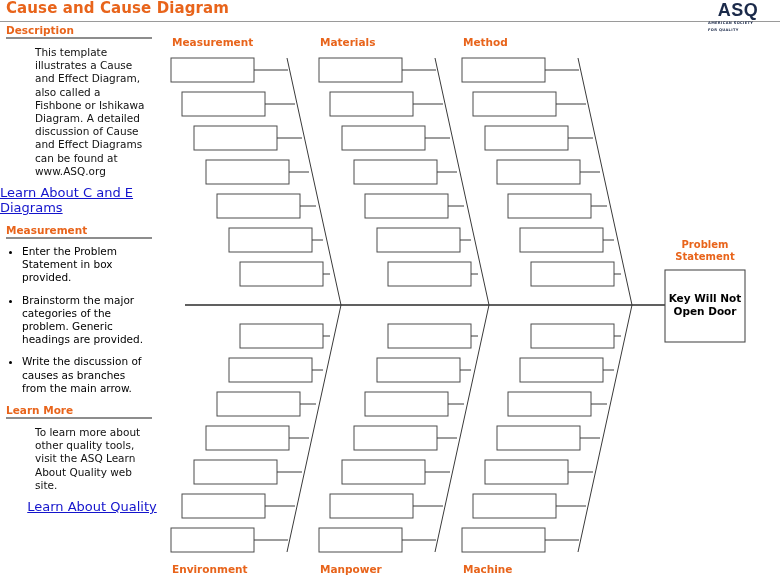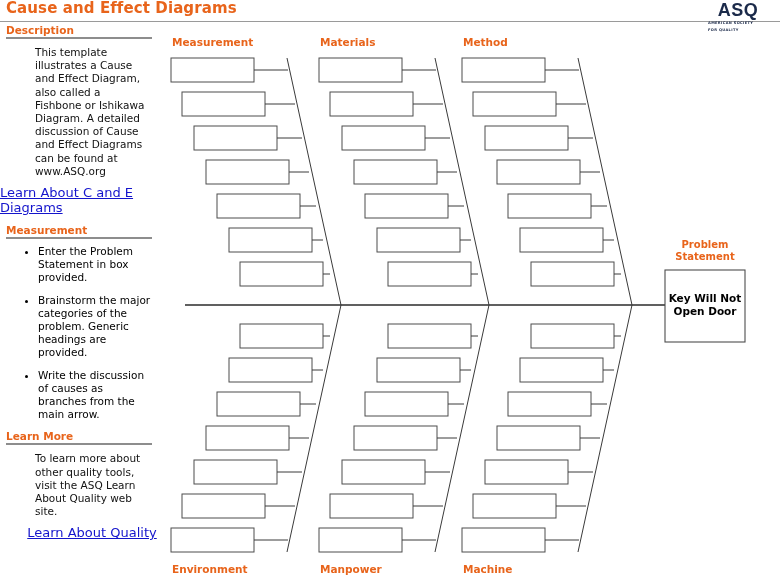--- a/index.html
+++ b/index.html
@@ -43,21 +43,21 @@
   }
   .sec-rule{height:2px;background:#8d8d8d;margin:0 8px 0 6px;}
   .sec-body{
     padding:7px 10px 0 7px;line-height:13.2px;font-size:10.5px;color:#111;margin-left:28px;
   }
   .link{
     color:#1414CC;text-decoration:underline;font-size:13px;
     display:block;padding:7px 0 0 0;cursor:pointer;
   }
   .link.center{text-align:center;padding-left:0;margin-left:24px;}
-  ul.instr{margin:6px 0 0 16px;padding:0 8px 0 22px;list-style:disc;}
+  ul.instr{margin:6px 0 0 0;padding:0 8px 0 22px;list-style:disc;}
   ul.instr li{margin:0 0 9px 0;line-height:13.2px;font-size:10.5px;}
   .gap{height:9px;}
 
   
   .diagram{position:absolute;left:160px;top:24px;width:620px;height:555px;margin-top:8px;}
   .diagram svg{display:block;}
   .cat-label{
     font-family:"DejaVu Sans","Liberation Sans",sans-serif;
     font-size:10.5px;font-weight:bold;fill:#E8641B;
   }
@@ -72,21 +72,21 @@
   .cause-box{fill:#ffffff;stroke:#4d4d4d;stroke-width:1;}
   .bone{stroke:#3a3a3a;stroke-width:1;fill:none;}
   .spine{stroke:#2b2b2b;stroke-width:1.3;fill:none;}
   .ps-box{fill:#ffffff;stroke:#4d4d4d;stroke-width:1.1;}
 </style>
 </head>
 <body>
 
 <div class="page">
 
-  <div class="title">Cause and Effect Diagrams</div>
+  <div class="title">Cause and Cause Diagram</div>
   <div class="title-rule"></div>
 
   <div class="logo">
     <div class="logo-mark">ASQ</div>
     <div class="logo-sub">AMERICAN SOCIETY</div>
     <div class="logo-sub">FOR QUALITY</div>
   </div>
 
   <div class="sidebar">
 

